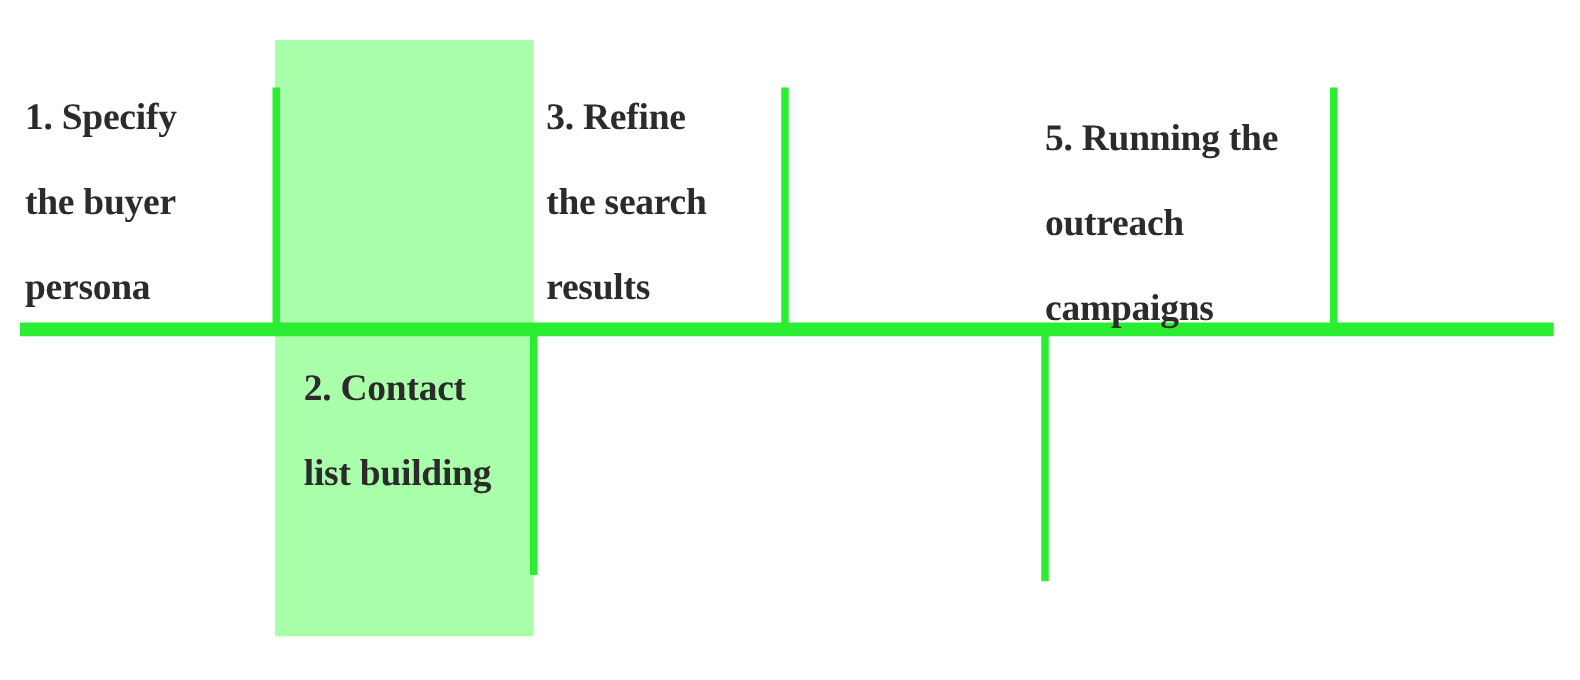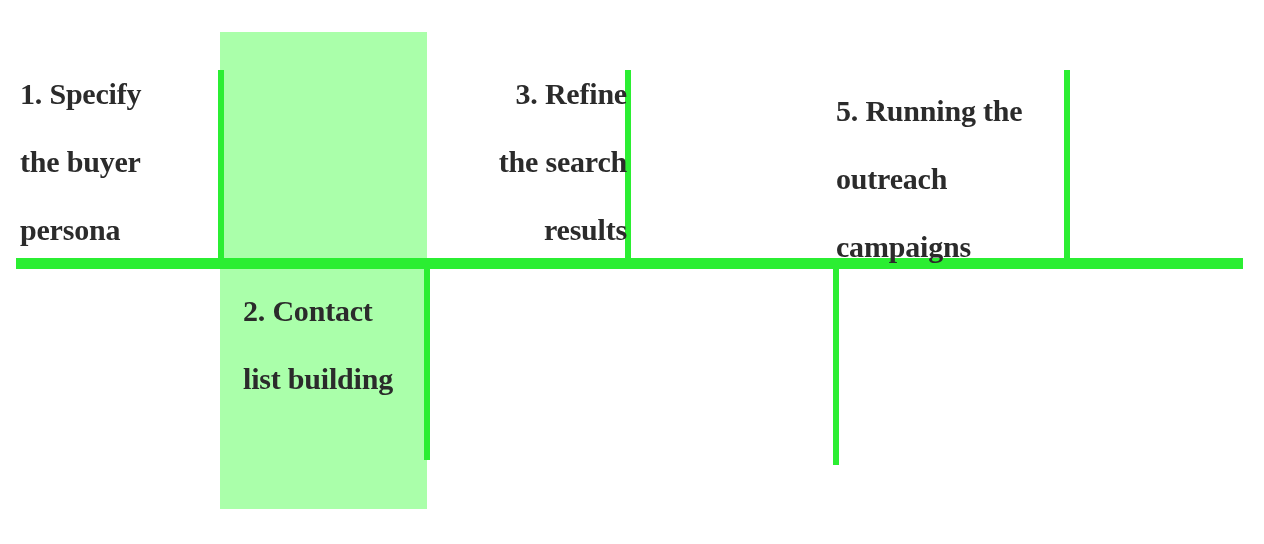--- a/index.html
+++ b/index.html
@@ -62,21 +62,21 @@
     font-family: Liberation Serif, serif;
     font-weight: bold;
     font-size: 30px;
     line-height: 68px;
     letter-spacing: -0.2px;
     white-space: pre-line;
   }
 
   
   .step-1 { left: 20px;   top: 60px;  width: 190px; }
-  .step-3 { left: 437px;  top: 60px;  width: 190px; text-align: right; }
+  .step-3 { left: 437px;  top: 60px;  width: 190px; }
   .step-5 { left: 836px;  top: 77px;  width: 230px; }
 
   
   .step-2 { left: 243px;  top: 277px; width: 190px; }
   .step-4 { left: 638px;  top: 277px; width: 200px; }
   .step-6 { left: 1086px; top: 277px; width: 170px; }
 </style>
 </head>
 <body>
 

